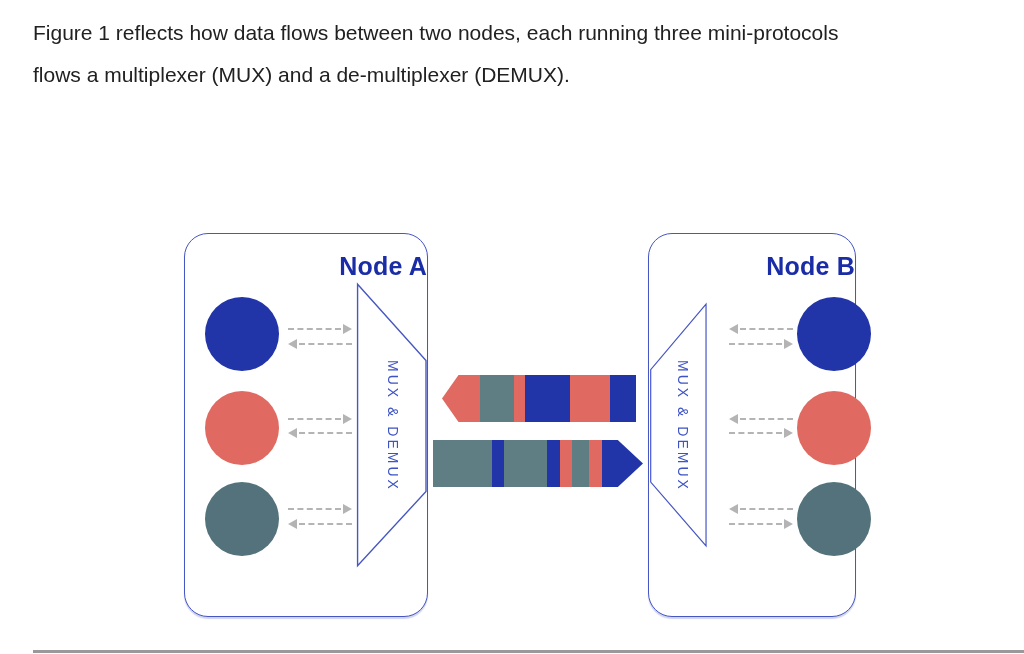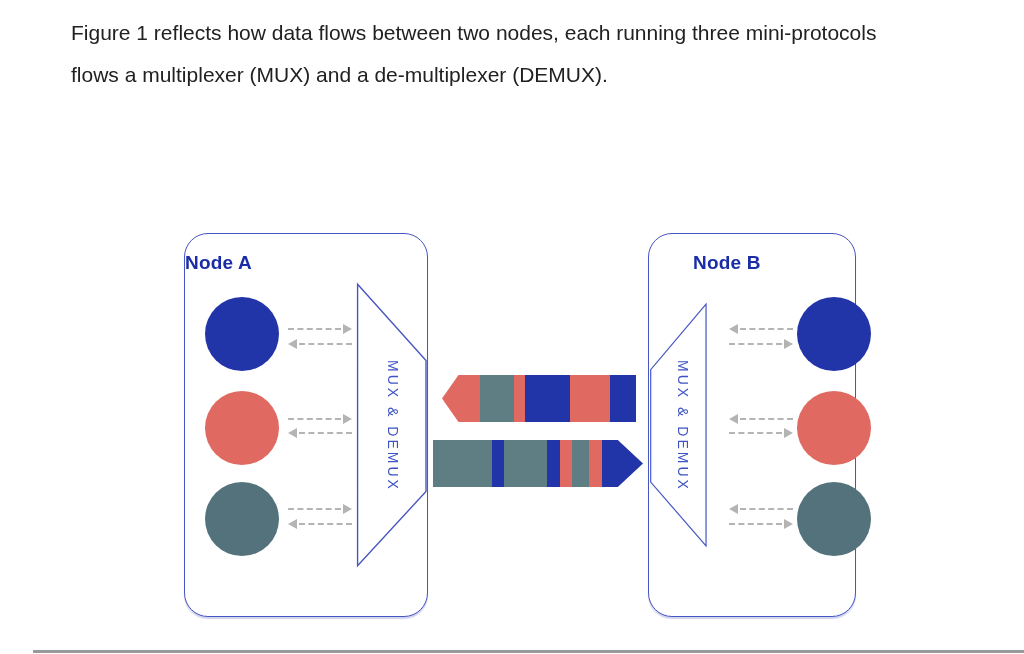--- a/index.html
+++ b/index.html
@@ -5,27 +5,27 @@
   html,body{margin:0;padding:0;background:#ffffff;}
   .page{
     position:relative;width:1024px;height:654px;overflow:hidden;
     background:#ffffff;font-family:"Liberation Sans",sans-serif;
     --blue:#2134a8; --salmon:#e06a61; --teal:#53727b; --stripe-teal:#5f7e83;
     --outline:#4656c2; --title:#1b2da6; --muxtext:#3d53c5; --dash:#b4b4b4;
     --captext:#212121; --rule:#999999;
   }
   .caption{position:absolute;left:33px;top:12px;width:980px;color:var(--captext);
     font-size:21px;line-height:42px;}
-  .caption .cap-line{white-space:nowrap;margin-left:38px;}
+  .caption .cap-line{white-space:nowrap;}
   .node{position:absolute;top:233px;height:384px;border:1.5px solid var(--outline);
     border-radius:24px;background:#fff;box-sizing:border-box;
     box-shadow:0 2px 1px rgba(100,110,200,.30);}
   .node-a{left:184px;width:244px;}
   .node-b{left:648px;width:208px;padding-left:44px;}
-  .node-title{margin-top:18px;text-align:left;font-weight:bold;font-size:19px;
+  .node-title{margin-top:18px;text-align:right;font-weight:bold;font-size:25px;
     color:var(--title);letter-spacing:.2px;}
   .circle{position:absolute;width:74px;height:74px;border-radius:50%;}
   .trap-svg{position:absolute;left:0;top:0;width:100%;height:100%;overflow:visible;}
   .mux-label{position:absolute;width:160px;height:18px;line-height:18px;
     text-align:center;font-size:14px;letter-spacing:3px;color:var(--muxtext);
     transform:rotate(90deg);transform-origin:50% 50%;white-space:nowrap;}
   
   .darr{position:absolute;width:64px;height:10px;}
   .darr .dline{position:absolute;top:4px;width:53px;border-top:2px dashed var(--dash);}
   .darr.right .dline{left:0;}

